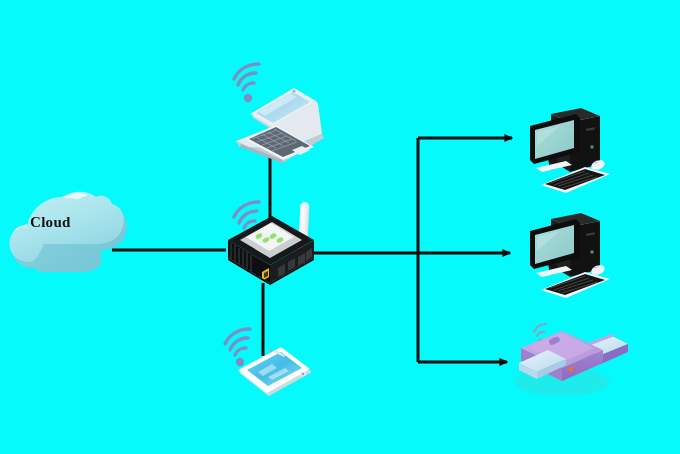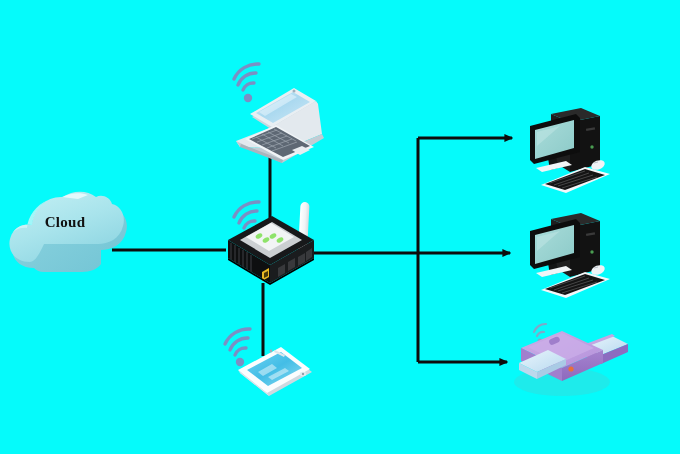--- a/index.html
+++ b/index.html
@@ -22,21 +22,21 @@
     left: 0;
     top: 0;
     width: 680px;
     height: 454px;
   }
   .cloud-label {
     position: absolute;
     left: 30px;
     top: 214px;
     width: 70px;
-    text-align: center;
+    text-align: left;
     font-family: "Liberation Serif", "DejaVu Serif", serif;
     font-weight: bold;
     font-size: 15px;
     color: #111111;
     letter-spacing: 0.3px;
     pointer-events: none;
   }
 </style>
 </head>
 <body>

